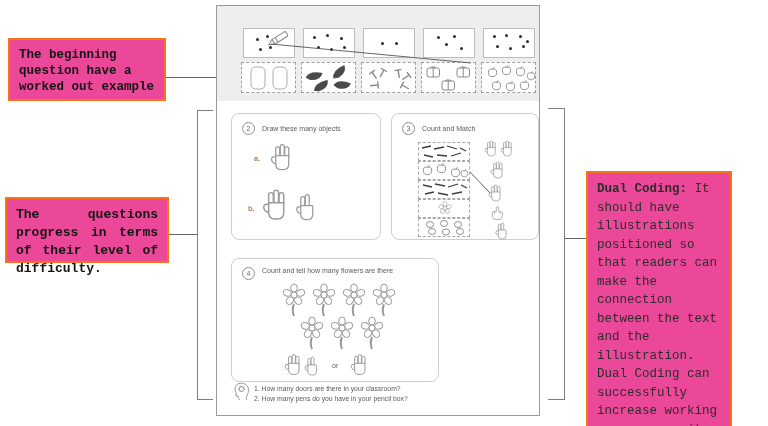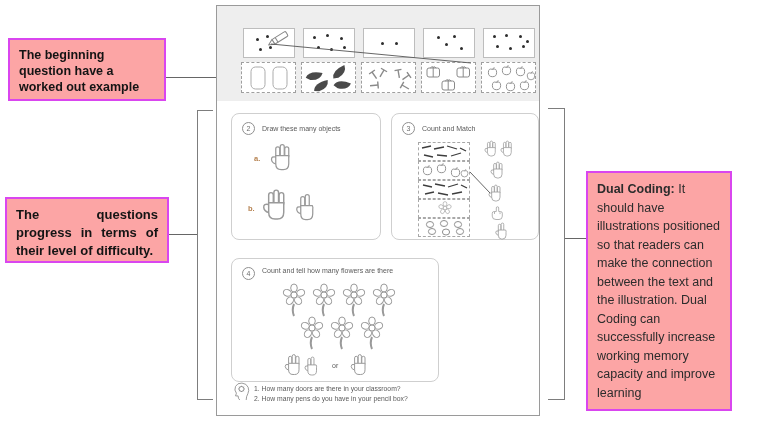--- a/index.html
+++ b/index.html
@@ -1,20 +1,20 @@
 <!DOCTYPE html>
 <html><head>
 <meta charset="utf-8">
 <style>
   html,body{margin:0;padding:0;background:#fff;}
   #canvas{position:relative;width:768px;height:426px;background:#fff;
     font-family:"Liberation Sans",sans-serif;overflow:hidden;}
   
-  .callout{position:absolute;box-sizing:border-box;border:2px solid #d946ef;background:#fca5a5;
-    color:#141414;font-weight:bold;padding:7px 9px;}
+  .callout{position:absolute;box-sizing:border-box;border:2px solid #f97316;background:#ec4899;
+    color:#141414;font-weight:bold;padding:7px 9px;font-family:Liberation Mono, monospace;}
   .callout.lt{font-size:12.5px;line-height:16px;}
   .callout.lb{font-size:13px;line-height:18px;text-align:justify;}
   .callout.rt{font-weight:normal;font-size:12.5px;line-height:18.5px;color:#2c2c2c;border-width:2px;}
   .callout.rt b{font-weight:bold;}
   .hline{position:absolute;border-top:1.2px solid #666;}
   .bracketL{position:absolute;border-left:1.5px solid #7d7d7d;border-top:1.5px solid #7d7d7d;
     border-bottom:1.5px solid #7d7d7d;box-sizing:border-box;}
   .bracketR{position:absolute;border-right:1.5px solid #7d7d7d;border-top:1.5px solid #7d7d7d;
     border-bottom:1.5px solid #7d7d7d;box-sizing:border-box;}
   

